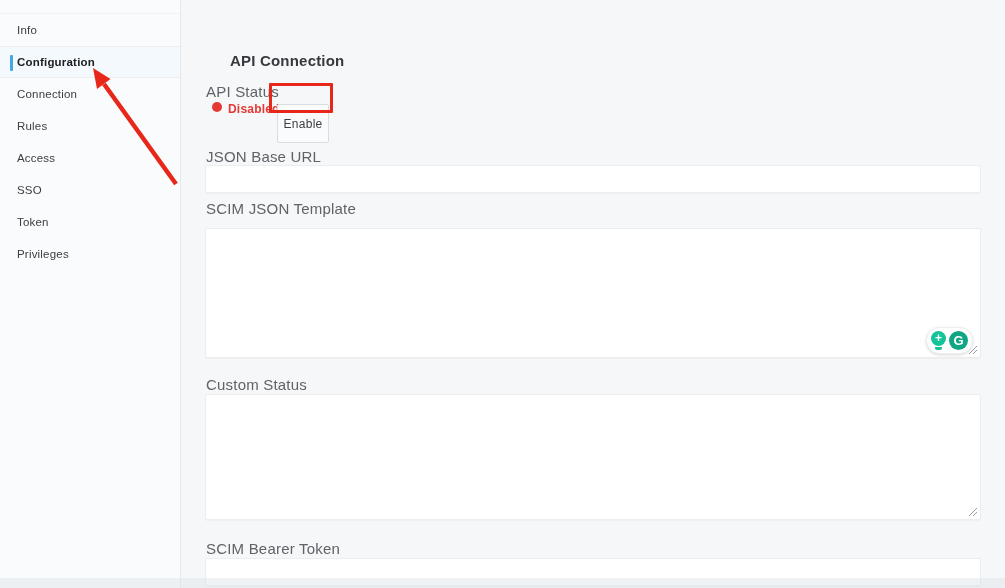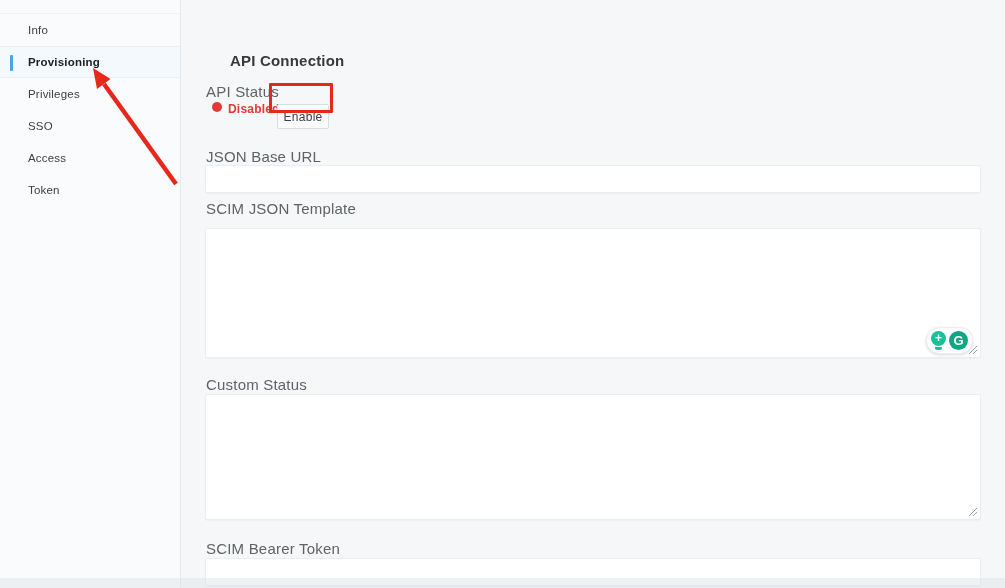--- a/index.html
+++ b/index.html
@@ -16,21 +16,21 @@
     position:absolute; left:0; top:0; width:181px; height:588px;
     background:#fafbfc;
     border-right:1px solid #e6e9ec;
     z-index:1;
   }
   .sidebar-list { border-top:1px solid #f1f3f5; margin-top:13px; }
   .side-item {
     position:relative;
     height:32px;
     display:flex; align-items:center;
-    padding-left:28px;
+    padding-left:17px;
     font-size:11.5px;
     color:#3c4043;
     letter-spacing:.2px;
     cursor:pointer;
   }
   .side-item.active {
     background:#f4f9fd;
     border-top:1px solid #eceff2;
     border-bottom:1px solid #eceff2;
     font-weight:bold;
@@ -66,21 +66,21 @@
 
   
   .status-row { position:absolute; left:31px; top:85px; height:30px; display:flex; align-items:flex-start; }
   .status-dot {
     width:10px; height:10px; border-radius:50%;
     background:#e53935; display:inline-block; margin-right:6px;
   }
   .status-text { font-size:12px; color:#e53935; font-weight:bold; letter-spacing:.2px; }
   .enable-btn {
     position:absolute; left:96px; top:87px;
-    width:52px; height:25px;
+    width:52px; height:39px;
     background:#fafbfc;
     border:1px solid #d9dde1;
     border-radius:2px;
     font-family:inherit;
     font-size:12px; color:#3c4043; letter-spacing:.3px;
     cursor:pointer;
   }
 
   
   .text-input, .text-area {
@@ -164,33 +164,39 @@
 </head>
 <body>
 
 <nav class="sidebar">
   <div class="sidebar-list">
     <div class="side-item">
       <span>Info</span>
     </div>
     <div class="side-item active">
       <span class="active-bar"></span>
-      <span>Provisioning</span>
+      <span>Configuration</span>
+    </div>
+    <div class="side-item">
+      <span>Connection</span>
+    </div>
+    <div class="side-item">
+      <span>Rules</span>
+    </div>
+    <div class="side-item">
+      <span>Access</span>
+    </div>
+    <div class="side-item">
+      <span>SSO</span>
+    </div>
+    <div class="side-item">
+      <span>Token</span>
     </div>
     <div class="side-item">
       <span>Privileges</span>
-    </div>
-    <div class="side-item">
-      <span>SSO</span>
-    </div>
-    <div class="side-item">
-      <span>Access</span>
-    </div>
-    <div class="side-item">
-      <span>Token</span>
     </div>
   </div>
 </nav>
 
 <main class="content">
   <h1 class="page-title">API Connection</h1>
 
   <div class="field-label lbl-status">API Status</div>
 
   <div class="status-row">

